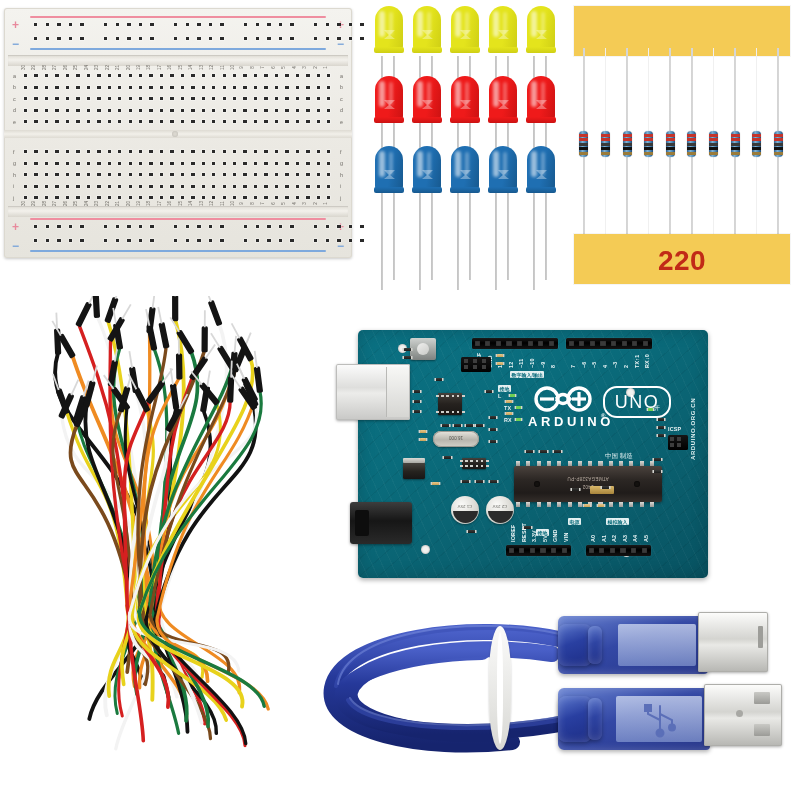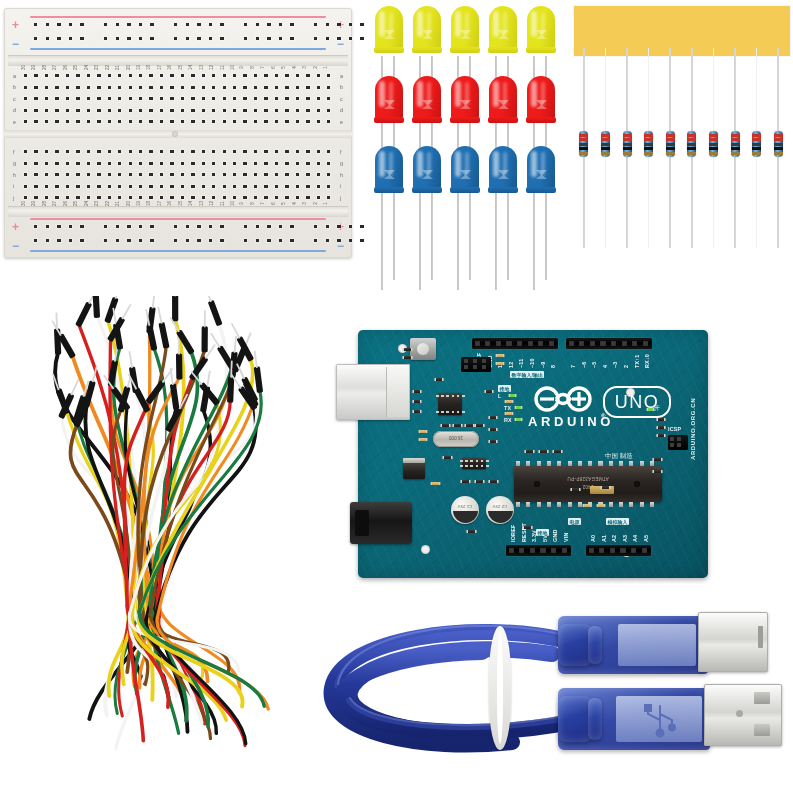--- a/index.html
+++ b/index.html
@@ -899,20 +899,23 @@
         </div>
         <div class="res-wire" style="left: 203.4px;"></div>
         <div class="res-body" style="left: 199.7px; top: 125px;">
           <div class="res-band" style="top: 3px; background: rgb(196, 52, 43);"></div>
           <div class="res-band" style="top: 7.4px; background: rgb(196, 52, 43);"></div>
           <div class="res-band" style="top: 11.8px; background: rgb(58, 58, 58);"></div>
           <div class="res-band" style="top: 16.2px; background: rgb(17, 17, 17);"></div>
           <div class="res-band" style="top: 20.6px; background: rgb(154, 123, 58);"></div>
         </div>
       </div>
+    <div class="tape" style="top:228px">
+      <div class="tape-label" style="top:11px">220</div>
+    </div>
   </div>
 
   <div id="jumpers">
     <svg width="300" height="470" viewBox="0 0 300 470">
       <g id="jwires" fill="none" stroke-linecap="round">
           <path d="M138.7 305.0 C132.0 157.0,16.9 133.0,40.1 56.6" stroke="#121212" stroke-width="3.9"></path>
           <path d="M138.7 305.0 C137.2 345.0,79.6 383.0,71.3 423.0" stroke="#121212" stroke-width="3.8"></path>
           <path d="M118.9 304.8 C129.4 176.3,52.7 200.4,43.7 120.0" stroke="#f3f3f3" stroke-width="3.3"></path>
           <path d="M118.9 304.8 C117.7 344.8,78.5 379.2,88.8 419.2" stroke="#f3f3f3" stroke-width="3.9"></path>
           <path d="M109.3 311.4 C98.8 177.3,76.4 203.8,48.6 115.6" stroke="#e8d21c" stroke-width="3.3"></path>

